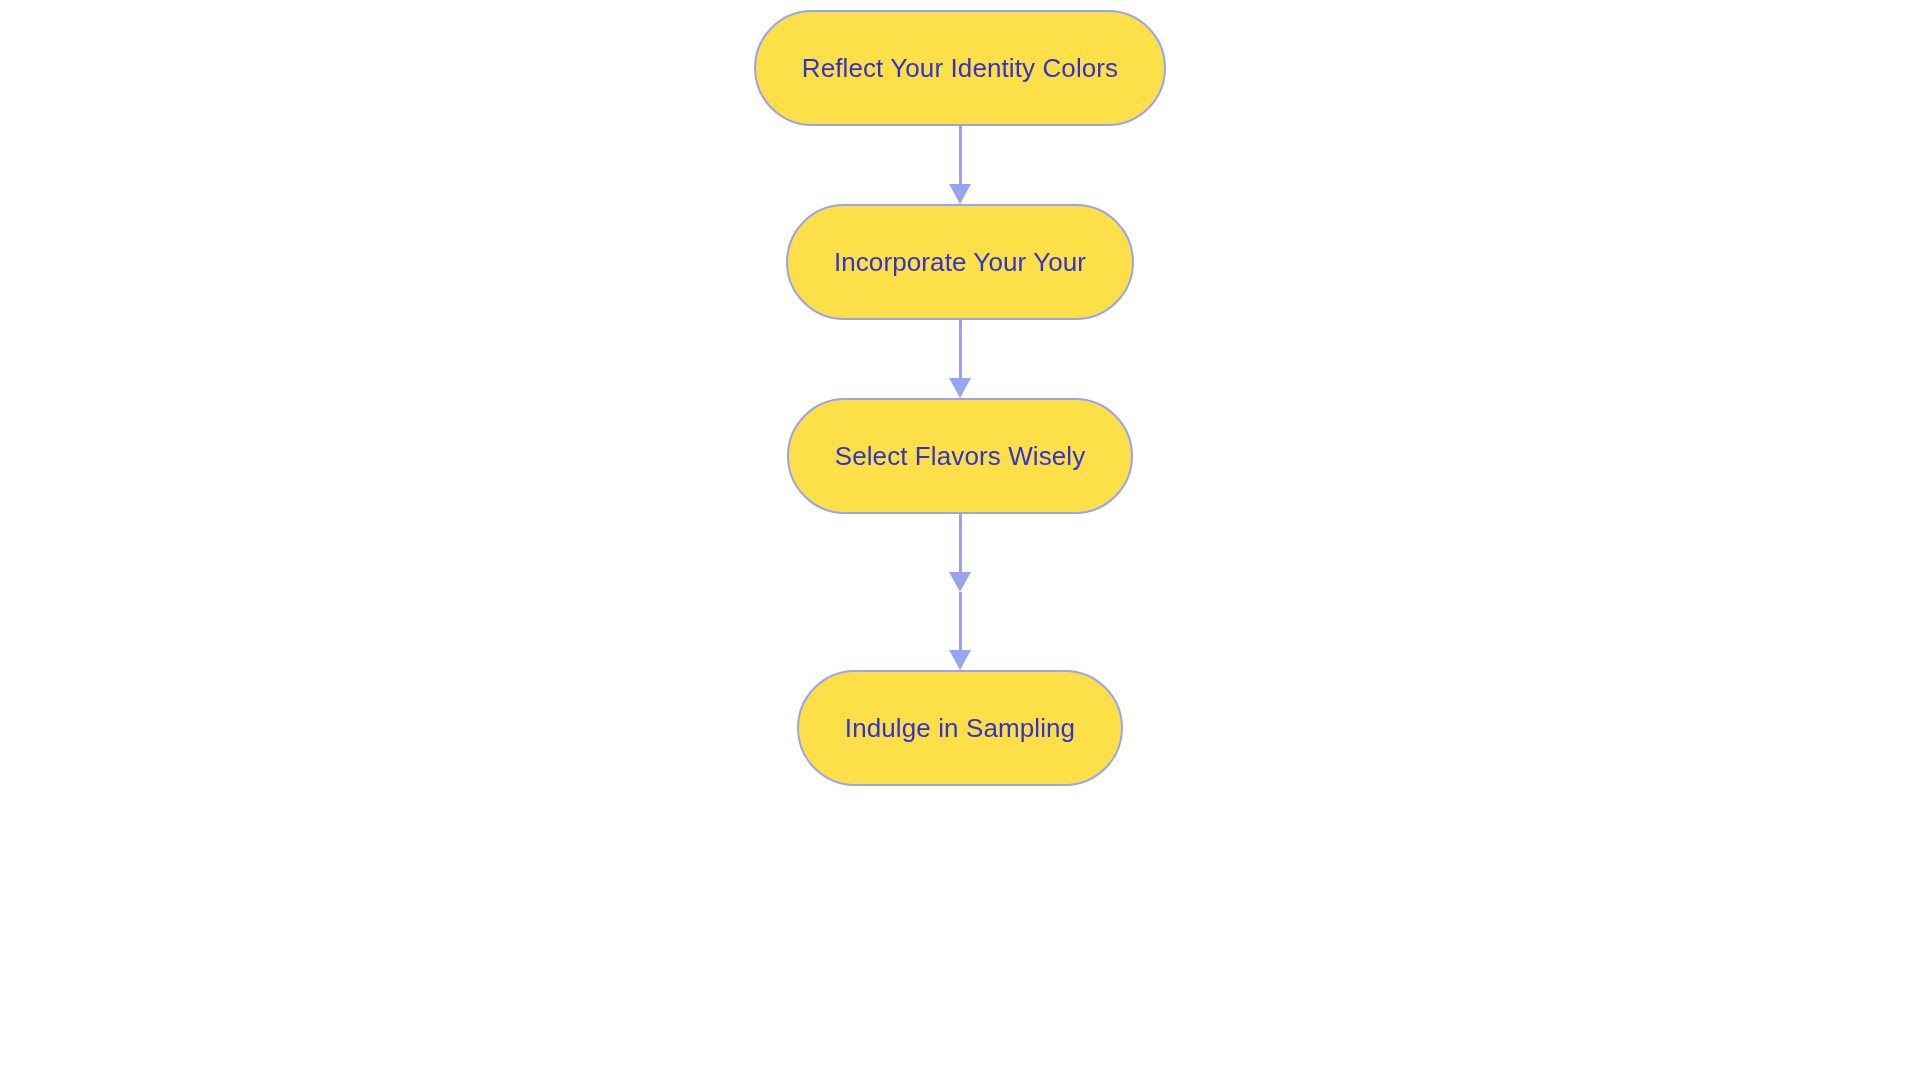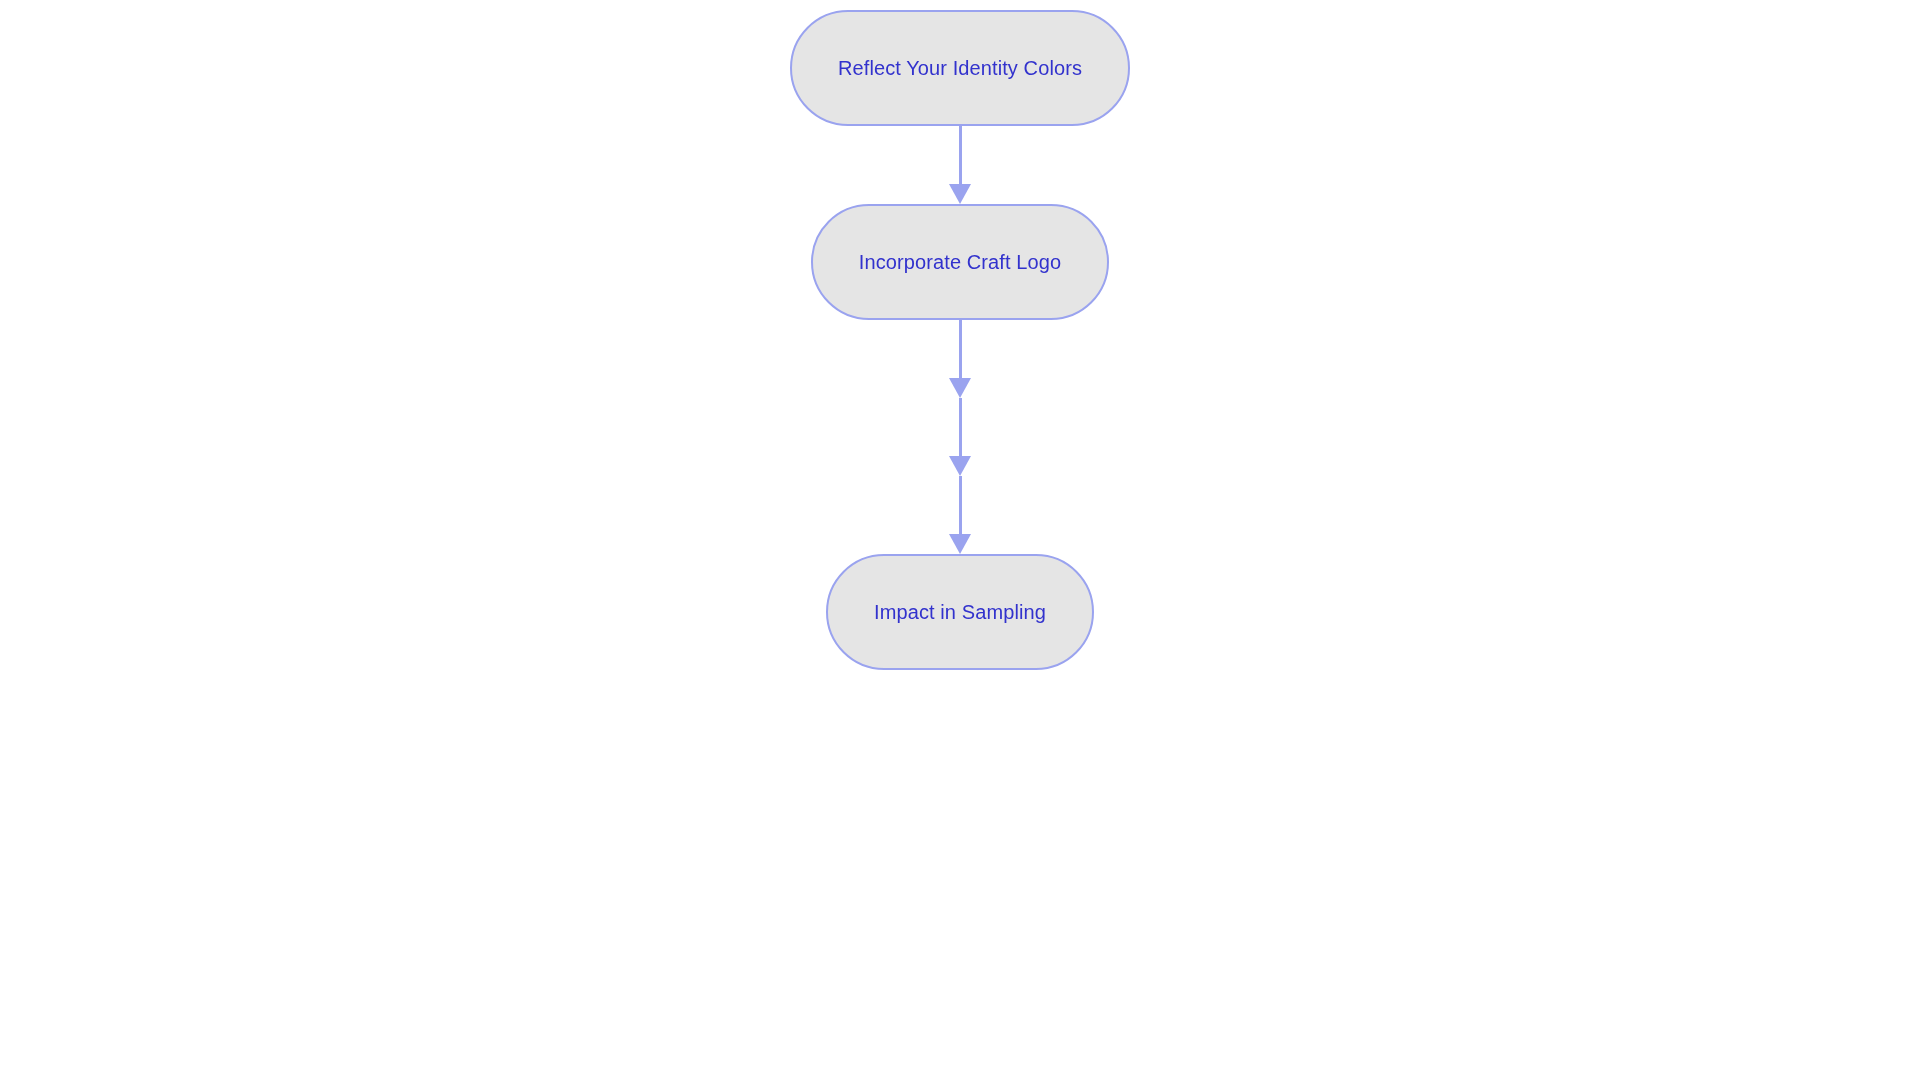--- a/index.html
+++ b/index.html
@@ -32,26 +32,26 @@
     flex-direction: column;
     align-items: center;
     justify-content: flex-start;
   }
 
   .flow-node {
     box-sizing: border-box;
     display: flex;
     align-items: center;
     justify-content: center;
-    background: #e5e5e5;
+    background: #fde047;
     border: 2px solid #9aa3ef;
     border-radius: 999px;
     color: #3232cd;
     font-family: "Liberation Sans", sans-serif;
-    font-size: 20px;
+    font-size: 26px;
     font-weight: 400;
     letter-spacing: 0.1px;
     white-space: nowrap;
     height: 116px;
     padding: 0 46px;
   }
 
   .flow-node-label {
     line-height: 1;
   }
@@ -96,38 +96,41 @@
     <div class="flow-node node-slot-0">
       <span class="flow-node-label">Reflect Your Identity Colors</span>
     </div>
 
     <div class="flow-connector conn-slot-0">
       <div class="conn-line"></div>
       <div class="conn-head"></div>
     </div>
 
     <div class="flow-node">
-      <span class="flow-node-label">Incorporate Craft Logo</span>
+      <span class="flow-node-label">Incorporate Your Your</span>
     </div>
 
     <div class="flow-connector conn-slot-1">
       <div class="conn-line"></div>
       <div class="conn-head"></div>
     </div>
 
+    <div class="flow-node">
+      <span class="flow-node-label">Select Flavors Wisely</span>
+    </div>
 
     <div class="flow-connector conn-slot-2">
       <div class="conn-line"></div>
       <div class="conn-head"></div>
     </div>
 
 
     <div class="flow-connector conn-slot-3">
       <div class="conn-line"></div>
       <div class="conn-head"></div>
     </div>
 
     <div class="flow-node">
-      <span class="flow-node-label">Impact in Sampling</span>
+      <span class="flow-node-label">Indulge in Sampling</span>
     </div>
 
   </div>
 </div>
 
 </body></html>

